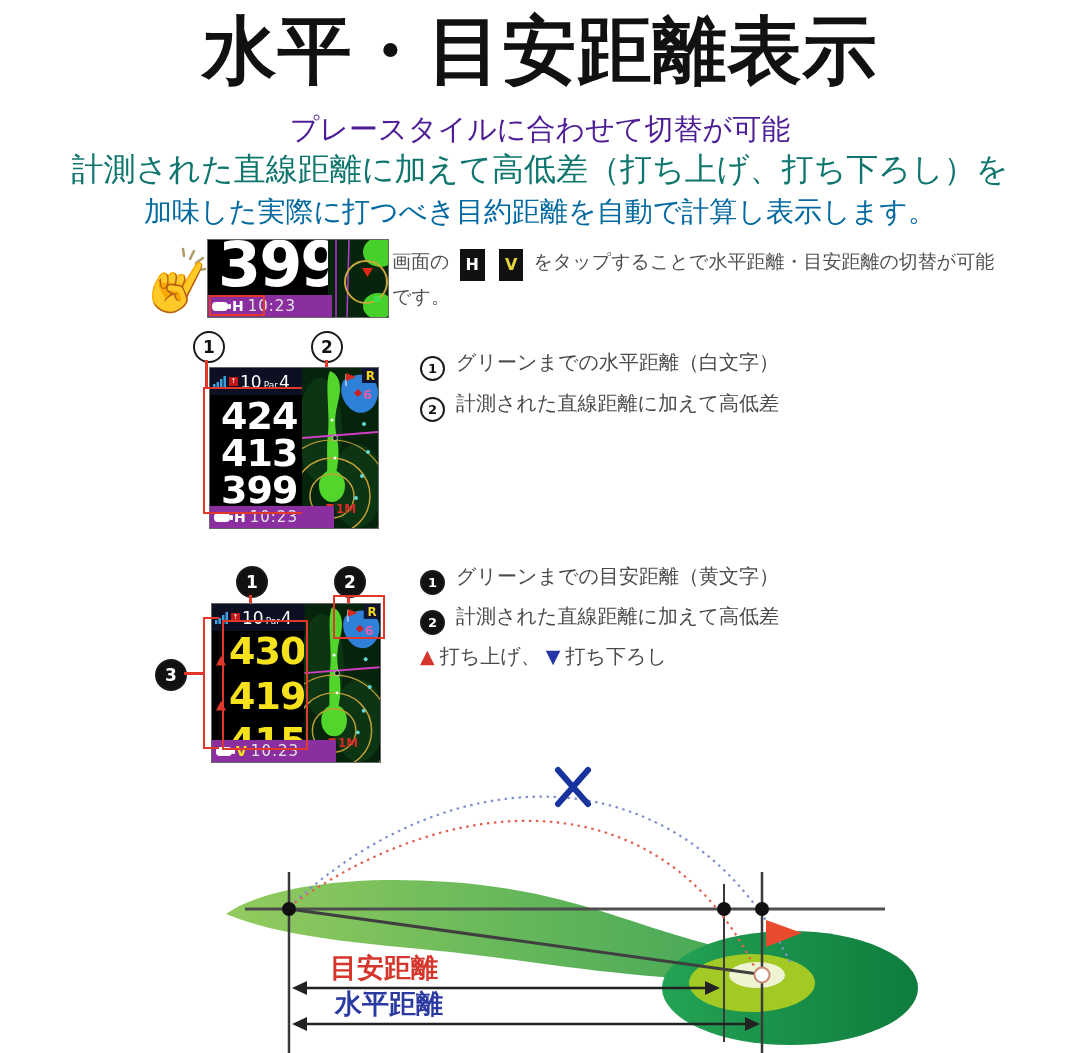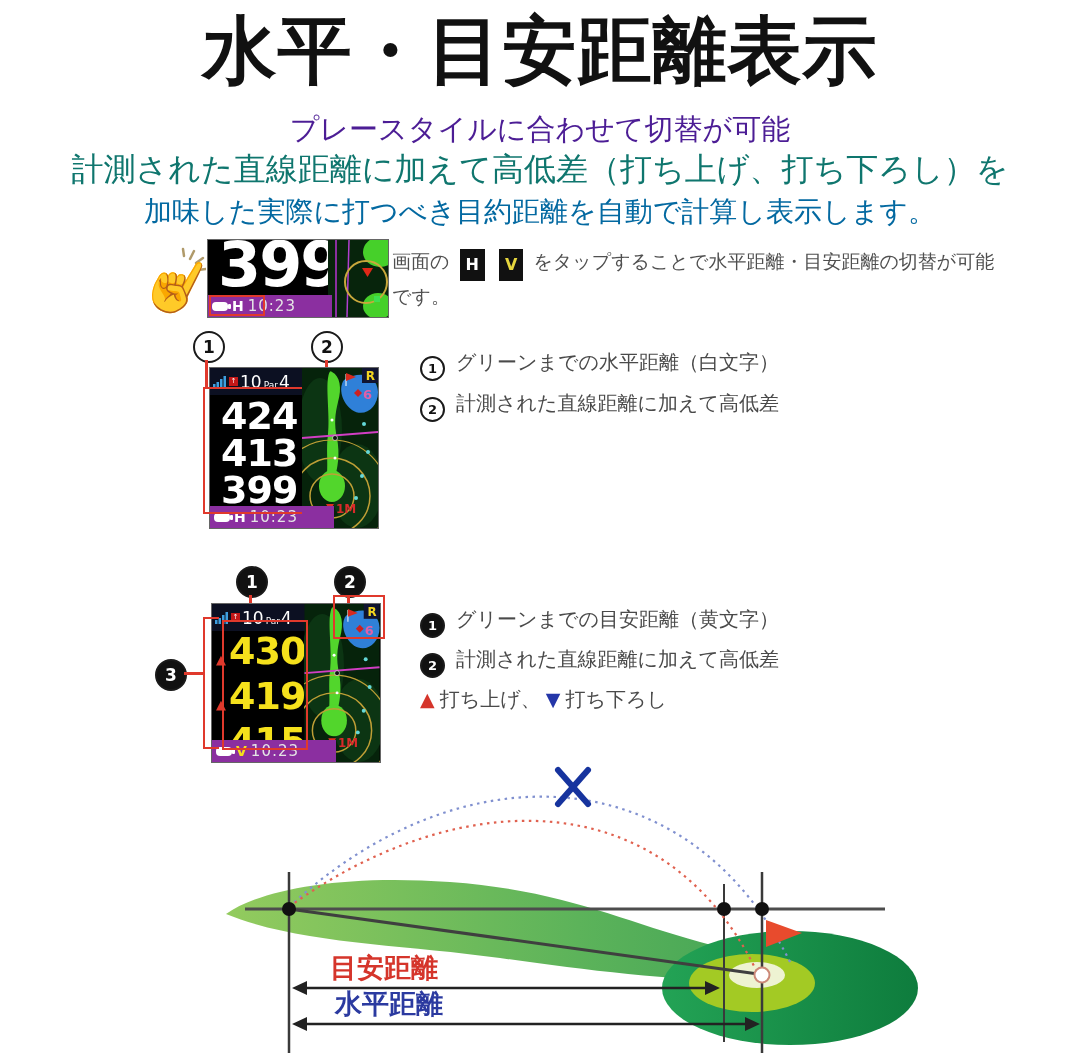--- a/index.html
+++ b/index.html
@@ -253,21 +253,21 @@
       <span class="batt"></span>
       <span class="modeL v">V</span>
       <span class="clock">10:23</span>
     </div>
   </div>
 
   <div class="abs" style="left:203px;top:617px;width:14px;height:128px;border:2.5px solid #e0392c;border-right:none;"></div>
   <div class="abs redbox" style="left:222px;top:620px;width:82px;height:126px;"></div>
   <div class="abs redbox" style="left:333px;top:595px;width:48px;height:40px;"></div>
 
-  <div class="abs" style="left:420px;top:563px;margin-top:43px;">
+  <div class="abs" style="left:420px;top:563px;">
     <div style="margin-bottom:8px;">
       <span class="marker inline filled">1</span>
       <span class="notetext">グリーンまでの目安距離（黄文字）</span>
     </div>
     <div style="margin-bottom:8px;">
       <span class="marker inline filled">2</span>
       <span class="notetext">計測された直線距離に加えて高低差</span>
     </div>
     <div>
       <span class="tri-red">▲</span>

